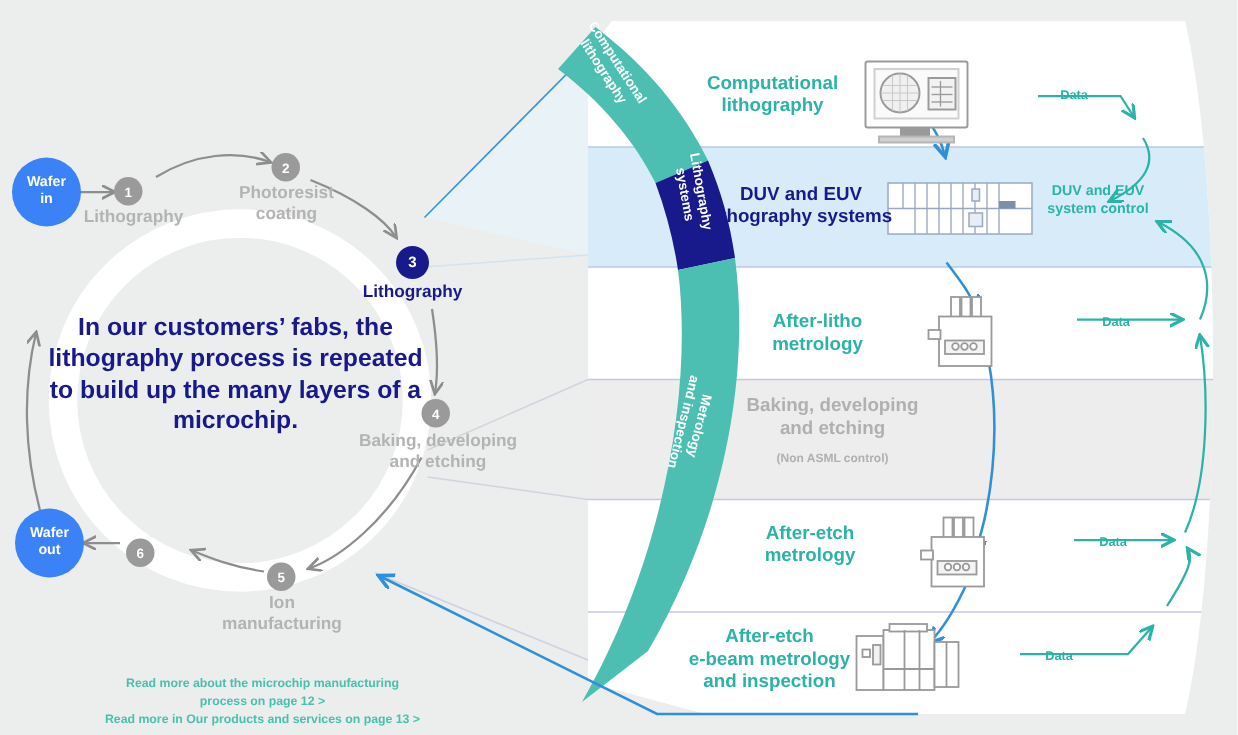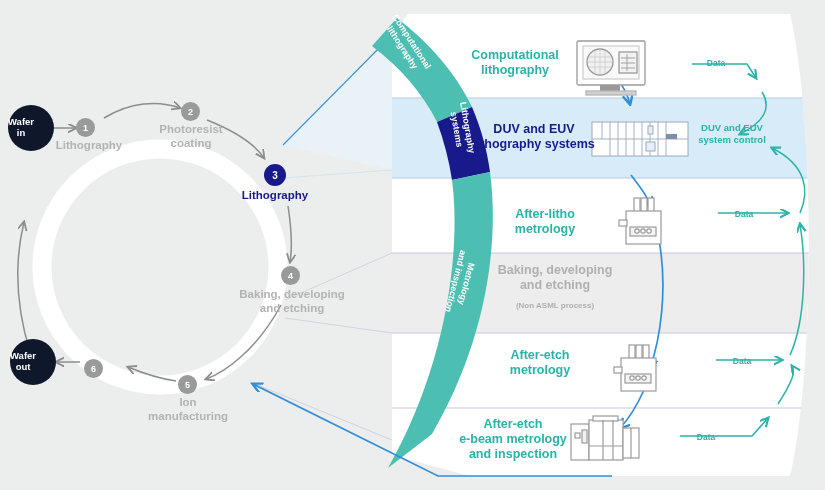--- a/index.html
+++ b/index.html
@@ -18,22 +18,22 @@
 
   .node-num{
     position:absolute;border-radius:50%;
     display:flex;align-items:center;justify-content:center;
     color:#fff;font-weight:bold;
   }
   .num-sm{width:19px;height:19px;font-size:9px;background:#9a9a9a;}
   .num-active{width:22px;height:22px;font-size:10px;background:#181a8c;}
   .wafer-circle{
     position:absolute;width:46px;height:46px;border-radius:50%;
-    background:#0f172a;color:#fff;font-size:9.5px;font-weight:bold;
-    display:flex;align-items:center;
+    background:#3b82f6;color:#fff;font-size:9.5px;font-weight:bold;
+    display:flex;align-items:center;justify-content:center;
     text-align:center;line-height:1.12;
   }
 
   .step-label{color:#b3b3b3;font-size:11.5px;font-weight:bold;}
   .step-label.active{color:#181a8c;font-size:11.5px;}
 
   .center-quote{
     position:absolute;left:28px;top:208px;width:258px;
     color:#181a8c;font-weight:bold;font-size:16.5px;line-height:1.26;
     text-align:center;
@@ -286,21 +286,27 @@
   <div class="node-num num-sm" style="left:281px;top:266px;">4</div>
   <div class="tx step-label" style="left:236px;top:288px;width:112px;white-space:pre-line;">Baking, developing
 and etching</div>
 
   <div class="node-num num-sm" style="left:178px;top:375px;">5</div>
   <div class="tx step-label" style="left:139px;top:396px;width:98px;white-space:pre-line;">Ion
 manufacturing</div>
 
   <div class="node-num num-sm" style="left:84px;top:359px;">6</div>
 
-
+  <div class="center-quote">In our customers’ fabs, the lithography process is repeated to build up the many layers of a microchip.</div>
+
+  <div class="readmore">
+    <div>Read more about the microchip manufacturing</div>
+    <div>process on page 12  &gt;</div>
+    <div>Read more in Our products and services on page 13 &gt;</div>
+  </div>
 
   <div class="band-text" style="left:368px;top:34px;width:78px;transform:rotate(57deg);transform-origin:center;">Computational
 lithography</div>
   <div class="band-text" style="left:427px;top:118px;width:70px;transform:rotate(80deg);transform-origin:center;">Lithography
 systems</div>
   <div class="band-text" style="left:413px;top:272px;width:96px;transform:rotate(104deg);transform-origin:center;">Metrology
 and inspection</div>
 
   <div class="tx row-title" style="left:455px;top:48px;width:120px;white-space:pre-line;">Computational
 lithography</div>
@@ -310,21 +316,21 @@
 lithography systems</div>
   <div class="tx ctrl-label" style="left:688px;top:122px;width:88px;white-space:pre-line;">DUV and EUV
 system control</div>
 
   <div class="tx row-title" style="left:495px;top:207px;width:100px;white-space:pre-line;">After-litho
 metrology</div>
   <div class="tx data-label" style="left:683px;top:209px;width:36px;">Data</div>
 
   <div class="tx row-title gray" style="left:490px;top:263px;width:130px;white-space:pre-line;">Baking, developing
 and etching</div>
-  <div class="tx row-sub" style="left:495px;top:294px;width:120px;">(Non ASML process)</div>
+  <div class="tx row-sub" style="left:495px;top:294px;width:120px;">(Non ASML control)</div>
 
   <div class="tx row-title" style="left:490px;top:348px;width:100px;white-space:pre-line;">After-etch
 metrology</div>
   <div class="tx data-label" style="left:681px;top:356px;width:36px;">Data</div>
 
   <div class="tx row-title" style="left:448px;top:417px;width:130px;white-space:pre-line;">After-etch
 e-beam metrology
 and inspection</div>
   <div class="tx data-label" style="left:645px;top:432px;width:36px;">Data</div>
 

